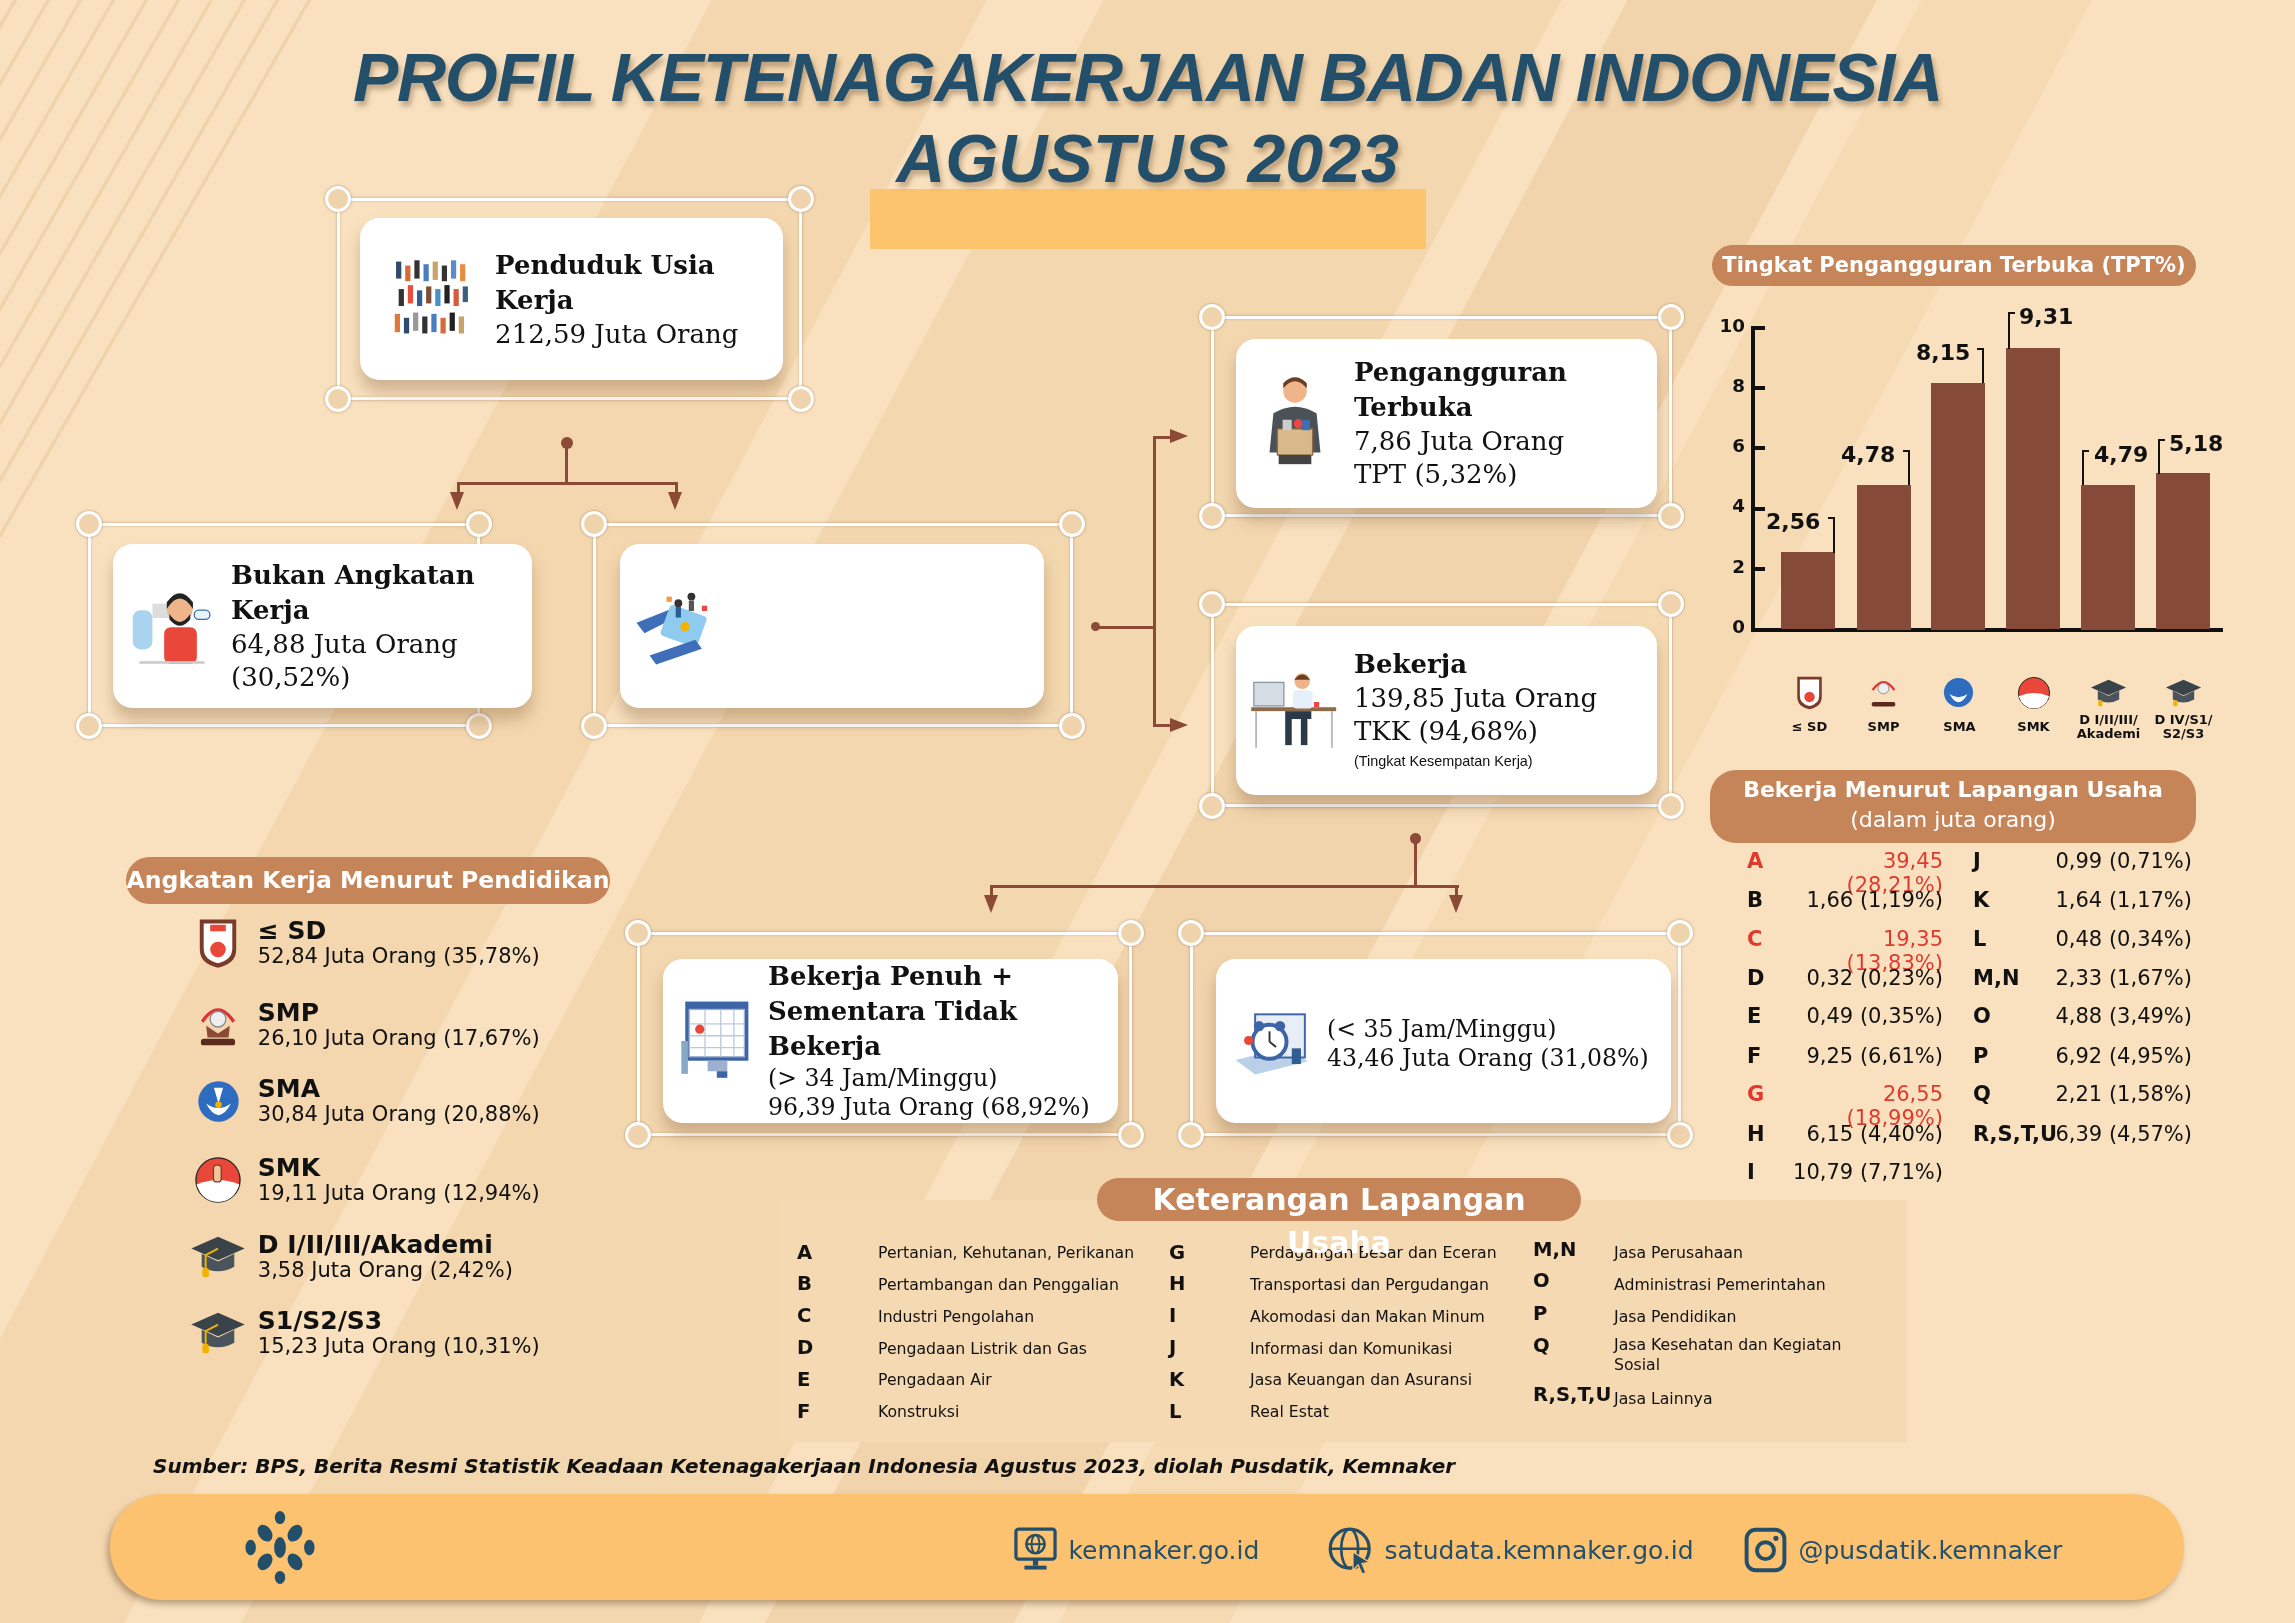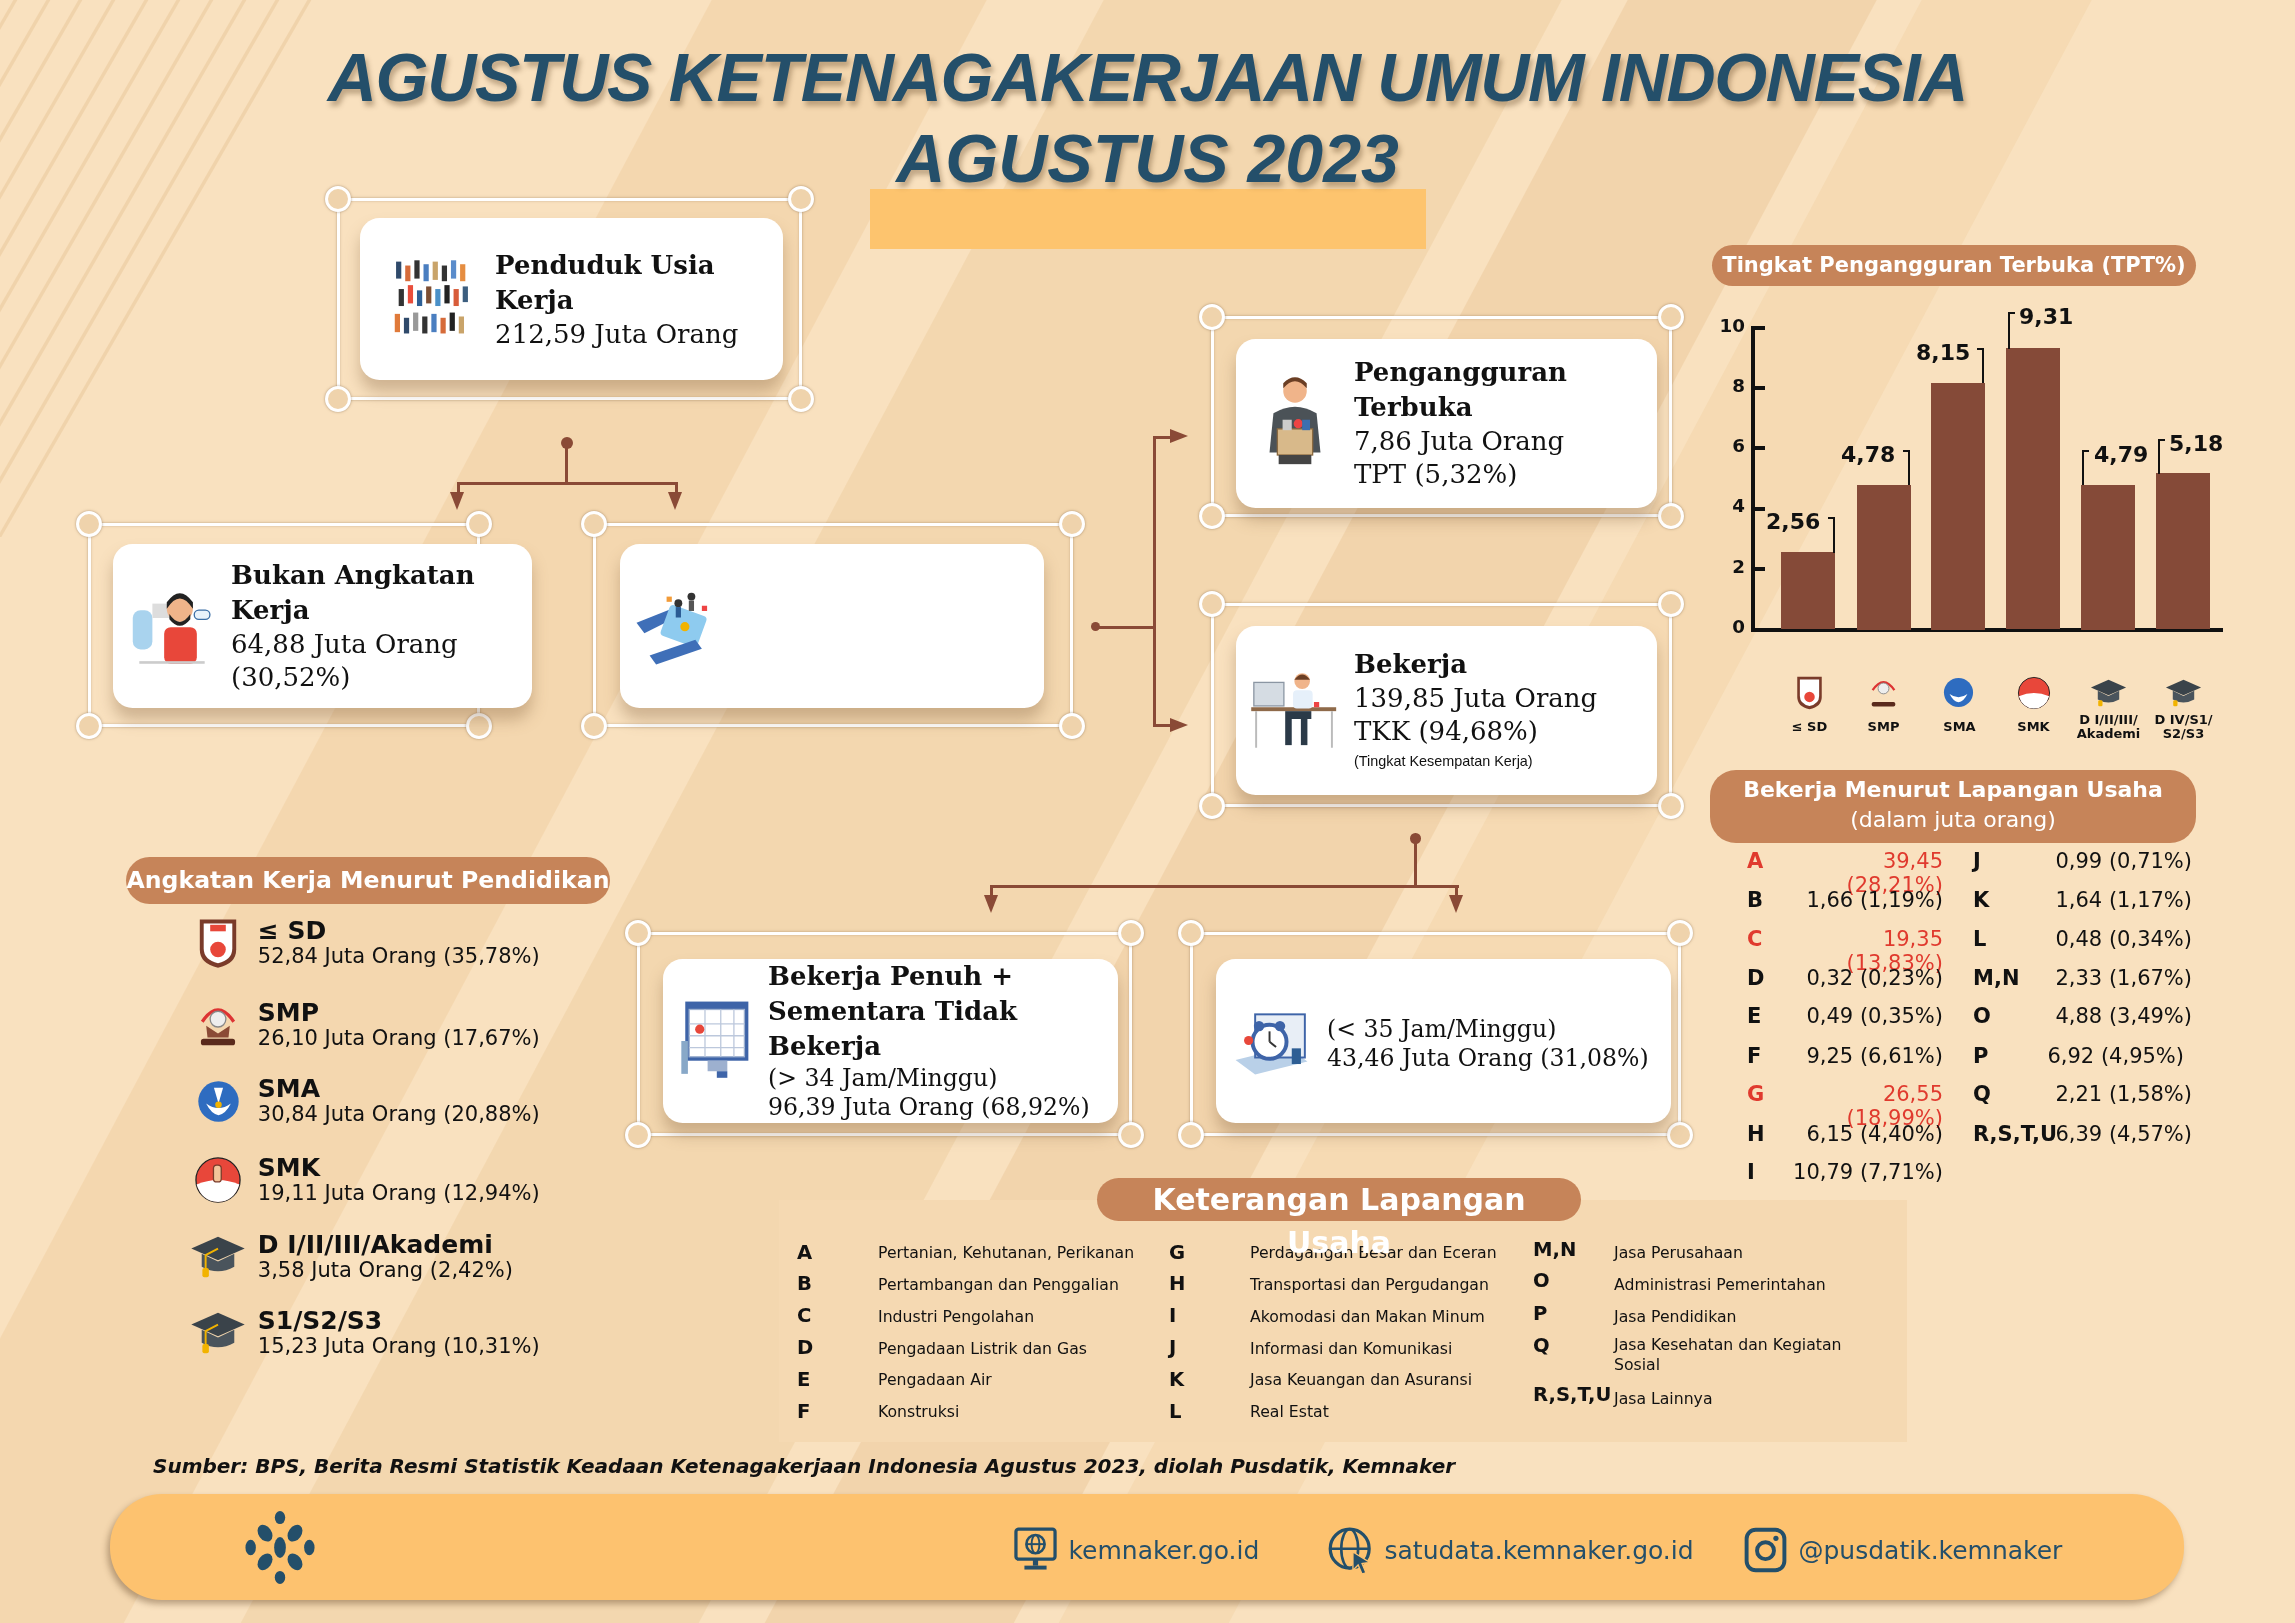--- a/index.html
+++ b/index.html
@@ -98,21 +98,21 @@
       <span style="left:157px"></span>
       <span style="left:190px"></span>
     <span style="left:222px"></span>
       <span style="left:255px"></span>
       <span style="left:288px"></span>
     <span style="left:321px"></span>
       <span style="left:353px"></span>
   </div>
 </div>
 
-<div class="abs title1">AGUSTUS KETENAGAKERJAAN UMUM INDONESIA</div>
+<div class="abs title1">PROFIL KETENAGAKERJAAN BADAN INDONESIA</div>
 <div class="abs title-band"></div>
 <div class="abs title2" style="z-index:3">AGUSTUS 2023</div>
 
 <div class="frame" style="left:337px;top:198px;width:465px;height:202px">
   <i class="knob tl"></i>
     <i class="knob tr"></i>
     <i class="knob bl"></i>
     <i class="knob br"></i>
   <div class="card" style="left:20px;top:17px;width:423px;height:162px">
     <div class="icon" style="width:105px;margin-left:19.6px">
@@ -577,21 +577,21 @@
 <div class="sector-row" style="left:1973px;top:966px">
     <span class="code">M,N</span>
     <span class="val" style="left:72px;width:147px">2,33 (1,67%)</span>
   </div>
 <div class="sector-row" style="left:1973px;top:1004px">
     <span class="code">O</span>
     <span class="val" style="left:72px;width:147px">4,88 (3,49%)</span>
   </div>
 <div class="sector-row" style="left:1973px;top:1044px">
     <span class="code">P</span>
-    <span class="val" style="left:64px;width:147px">6,92 (4,95%)</span>
+    <span class="val" style="left:72px;width:147px">6,92 (4,95%)</span>
   </div>
 <div class="sector-row" style="left:1973px;top:1082px">
     <span class="code">Q</span>
     <span class="val" style="left:72px;width:147px">2,21 (1,58%)</span>
   </div>
 <div class="sector-row" style="left:1973px;top:1122px">
     <span class="code">R,S,T,U</span>
     <span class="val" style="left:72px;width:147px">6,39 (4,57%)</span>
   </div>
 

